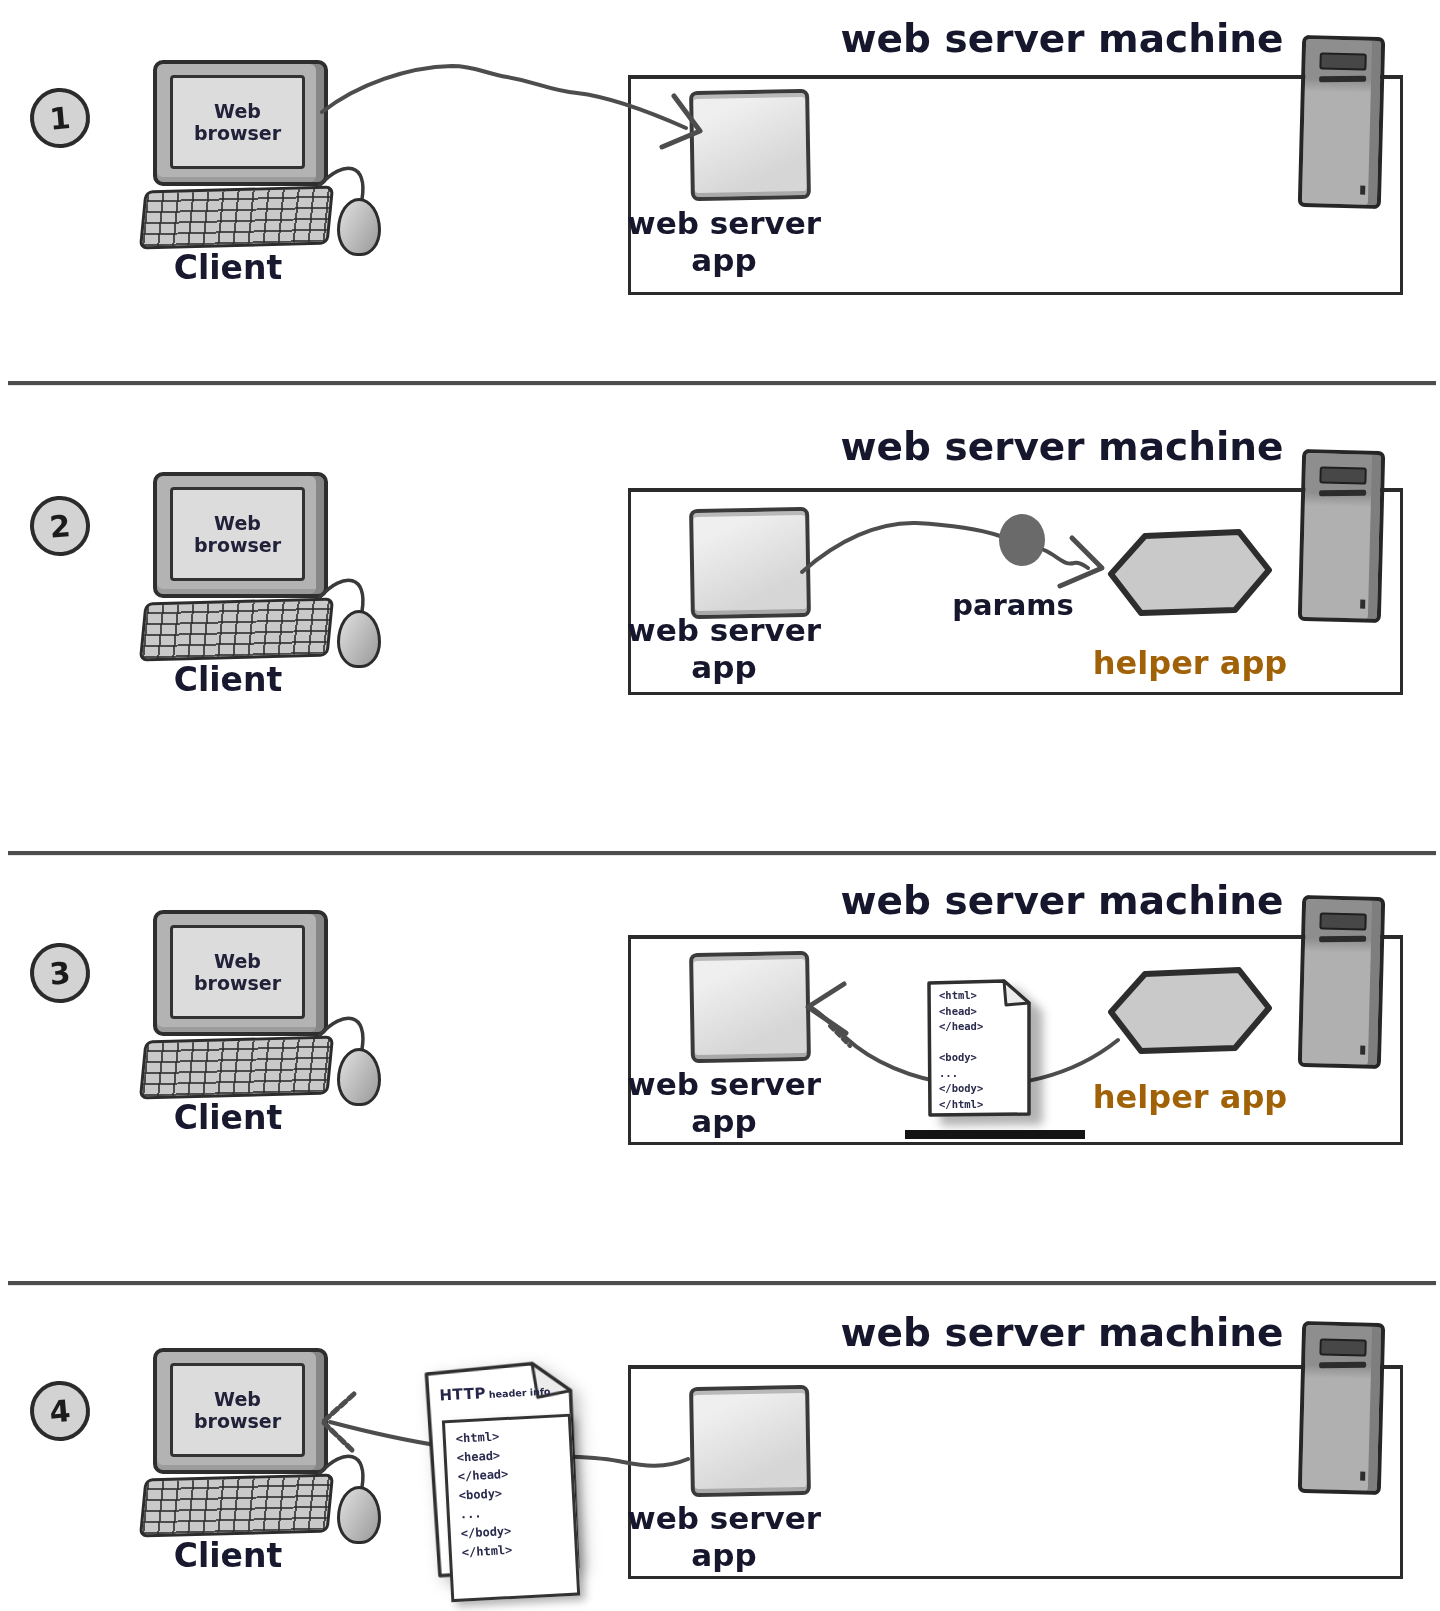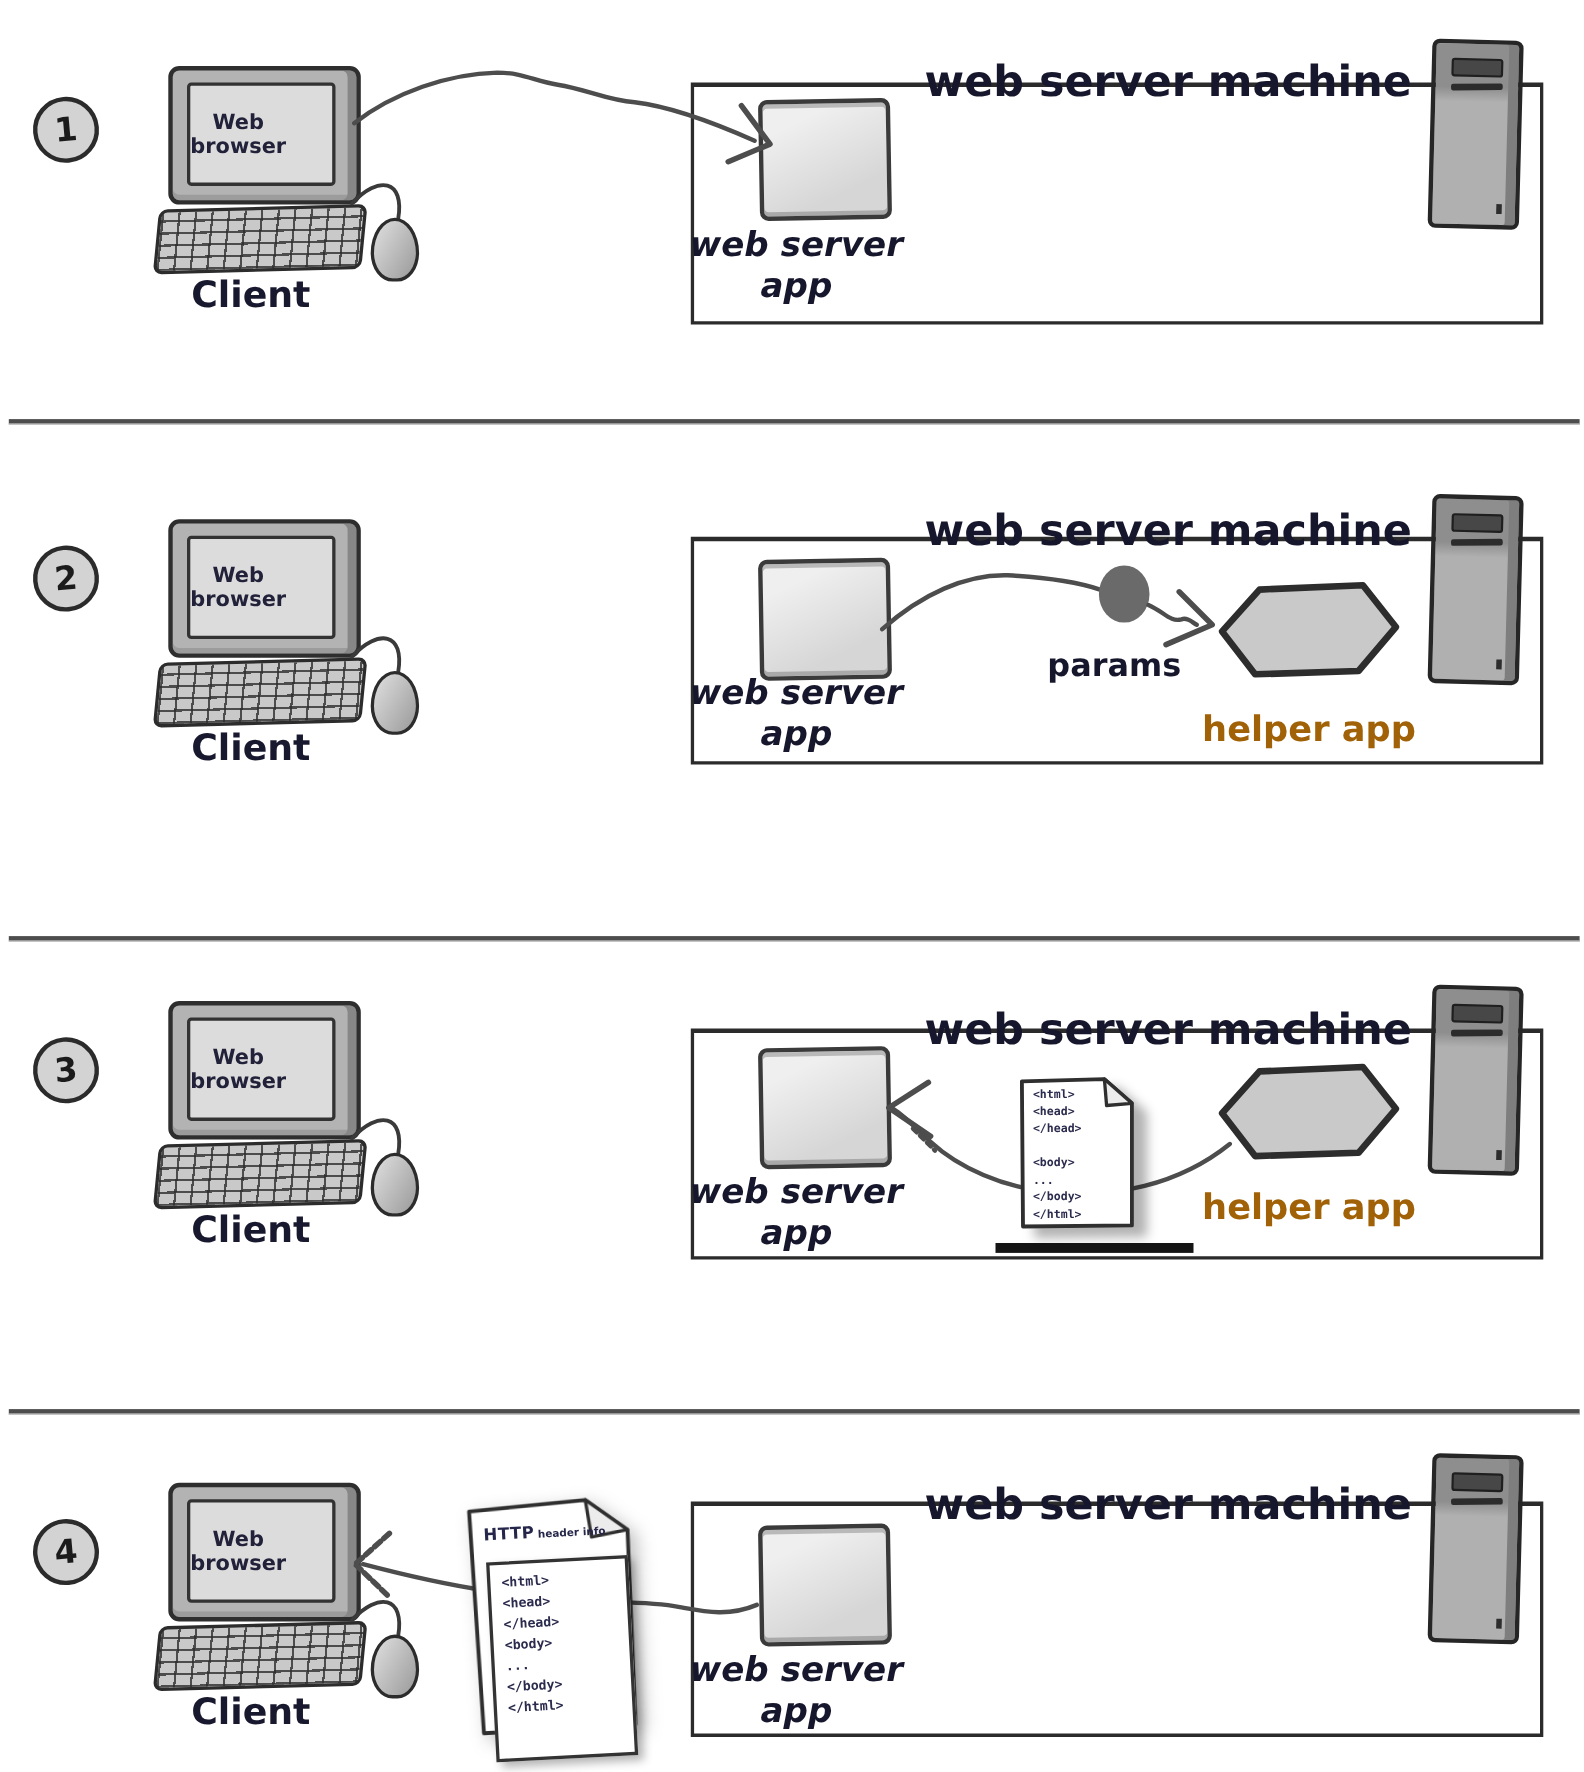--- a/index.html
+++ b/index.html
@@ -15,47 +15,47 @@
     font-size:30px;font-weight:bold;color:#1b1b1b;z-index:2;transform:rotate(-5deg);
   }
   .client{position:absolute;left:118px;width:266px;height:238px;z-index:2;}
   .monitor{
     position:absolute;left:35px;top:0;width:167px;height:118px;background:#b3b3b3;
     border:4px solid #2e2e2e;border-radius:10px;
     box-shadow:inset -8px 0 0 #878787, inset 0 -5px 0 #9c9c9c;
   }
   .screen{
     position:absolute;left:13px;top:11px;right:19px;bottom:13px;background:#dcdcdc;
-    border:3px solid #323232;border-radius:4px;display:flex;align-items:center;
+    border:3px solid #323232;border-radius:4px;display:flex;align-items:center;justify-content:center;
   }
   .screen-label{font-size:19px;font-weight:bold;line-height:22px;text-align:center;white-space:pre-line;color:#21213a;}
   .keyboard{
     position:absolute;left:24px;top:128px;width:183px;height:53px;border:3px solid #2c2c2c;border-radius:8px;
     background-color:#c9c9c9;
     background-image:repeating-linear-gradient(90deg,rgba(45,45,45,.8) 0 2px,transparent 2px 15px),
                      repeating-linear-gradient(0deg,rgba(45,45,45,.8) 0 2px,transparent 2px 11px);
     transform:skewX(-7deg) rotate(-1.5deg);
   }
   .mouse{
     position:absolute;left:219px;top:138px;width:38px;height:52px;border:3px solid #2c2c2c;
     border-radius:50% 50% 45% 45% / 55% 55% 45% 45%;
     background:linear-gradient(120deg,#e0e0e0,#9a9a9a);
   }
   .cable{position:absolute;left:190px;top:95px;}
   .client-caption{position:absolute;left:10px;top:188px;width:200px;text-align:center;font-size:33px;font-weight:bold;color:#18182e;}
-  .machine-title{position:absolute;left:1062px;transform:translateX(-50%);font-size:39px;font-weight:bold;white-space:nowrap;color:#16162c;z-index:2;margin-top:36px;}
+  .machine-title{position:absolute;left:1062px;transform:translateX(-50%);font-size:39px;font-weight:bold;white-space:nowrap;color:#16162c;z-index:2;}
   .machine-box{position:absolute;left:628px;width:769px;border:3px solid #2b2b2b;border-top-width:4px;background:transparent;z-index:1;}
   .app-square{
     position:absolute;left:690px;width:112px;height:102px;
     background:linear-gradient(155deg,#efefef 20%,#d6d6d6 75%);
     border:4px solid #3a3a3a;border-radius:8px;
     box-shadow:inset 0 4px 0 #b9b9b9, inset 0 -4px 0 #a9a9a9;
     transform:rotate(-1deg);z-index:2;
   }
-  .app-label{position:absolute;left:724px;transform:translateX(-50%);font-size:31px;line-height:37px;font-weight:bold;text-align:center;white-space:pre-line;color:#16162c;z-index:2;font-style:italic;}
+  .app-label{position:absolute;left:724px;transform:translateX(-50%);font-size:31px;line-height:37px;font-weight:bold;text-align:center;white-space:pre-line;color:#16162c;z-index:2;}
   .hexagon{position:absolute;left:1105px;z-index:2;}
   .helper-label{position:absolute;left:1190px;transform:translateX(-50%);font-size:32px;font-weight:bold;white-space:nowrap;color:#a16207;z-index:2;}
   .params-label{position:absolute;left:1013px;transform:translateX(-50%);font-size:29px;font-weight:bold;color:#16162c;z-index:6;}
   .tower{
     position:absolute;left:1300px;width:75px;height:164px;border:4px solid #262626;border-radius:7px;
     background:linear-gradient(180deg,#8e8e8e 0 24%,#b0b0b0 32%);
     box-shadow:inset -9px 0 0 #7e7e7e;z-index:2;transform:rotate(1.5deg);
   }
   .tower .slot1{margin:13px auto 0;width:58%;height:13px;background:#474747;border:2px solid #1f1f1f;border-radius:3px;}
   .tower .slot2{margin:6px auto 0;width:62%;height:6px;background:#2c2c2c;border-radius:2px;transform:rotate(-2deg);}

